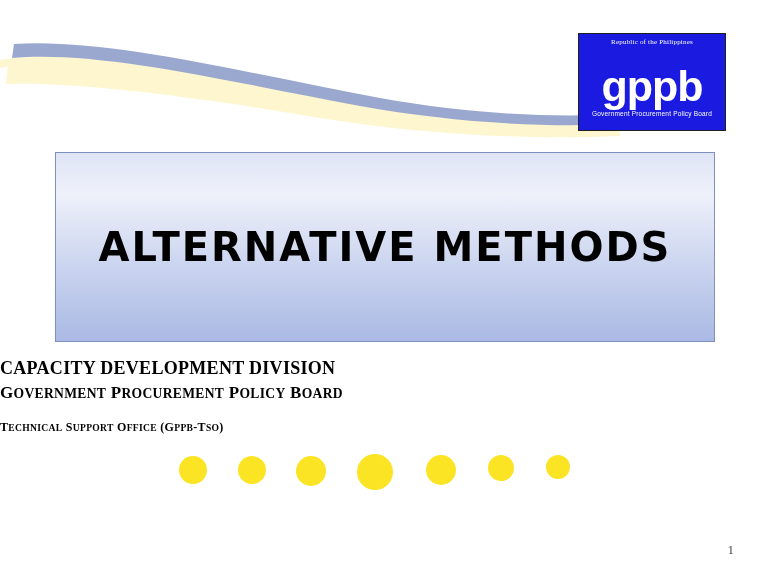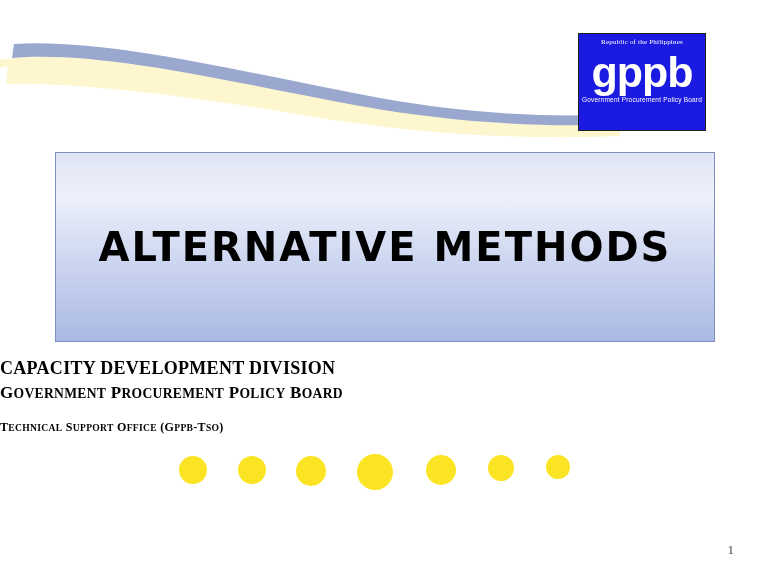--- a/index.html
+++ b/index.html
@@ -23,21 +23,21 @@
     width: 620px;
     height: 120px;
     pointer-events: none;
   }
 
   
   #logo {
     position: absolute;
     left: 578px;
     top: 33px;
-    width: 128px;
+    width: 148px;
     height: 98px;
     background: #1a1ae0;
     border: 1px solid #202020;
     box-sizing: border-box;
     display: flex;
     flex-direction: column;
     align-items: center;
     justify-content: flex-start;
   }
   #logo .logo-top {
@@ -48,21 +48,21 @@
     margin-top: 4px;
     white-space: nowrap;
   }
   #logo .logo-word {
     color: #ffffff;
     font-family: "Liberation Sans", sans-serif;
     font-size: 43px;
     font-weight: bold;
     line-height: 44px;
     letter-spacing: -1px;
-    margin-top: 4px;
+    margin-top: 18px;
   }
   #logo .logo-bottom {
     color: #ffffff;
     font-family: "Liberation Sans", sans-serif;
     font-size: 6.5px;
     letter-spacing: .2px;
     margin-top: 2px;
     white-space: nowrap;
   }
 

